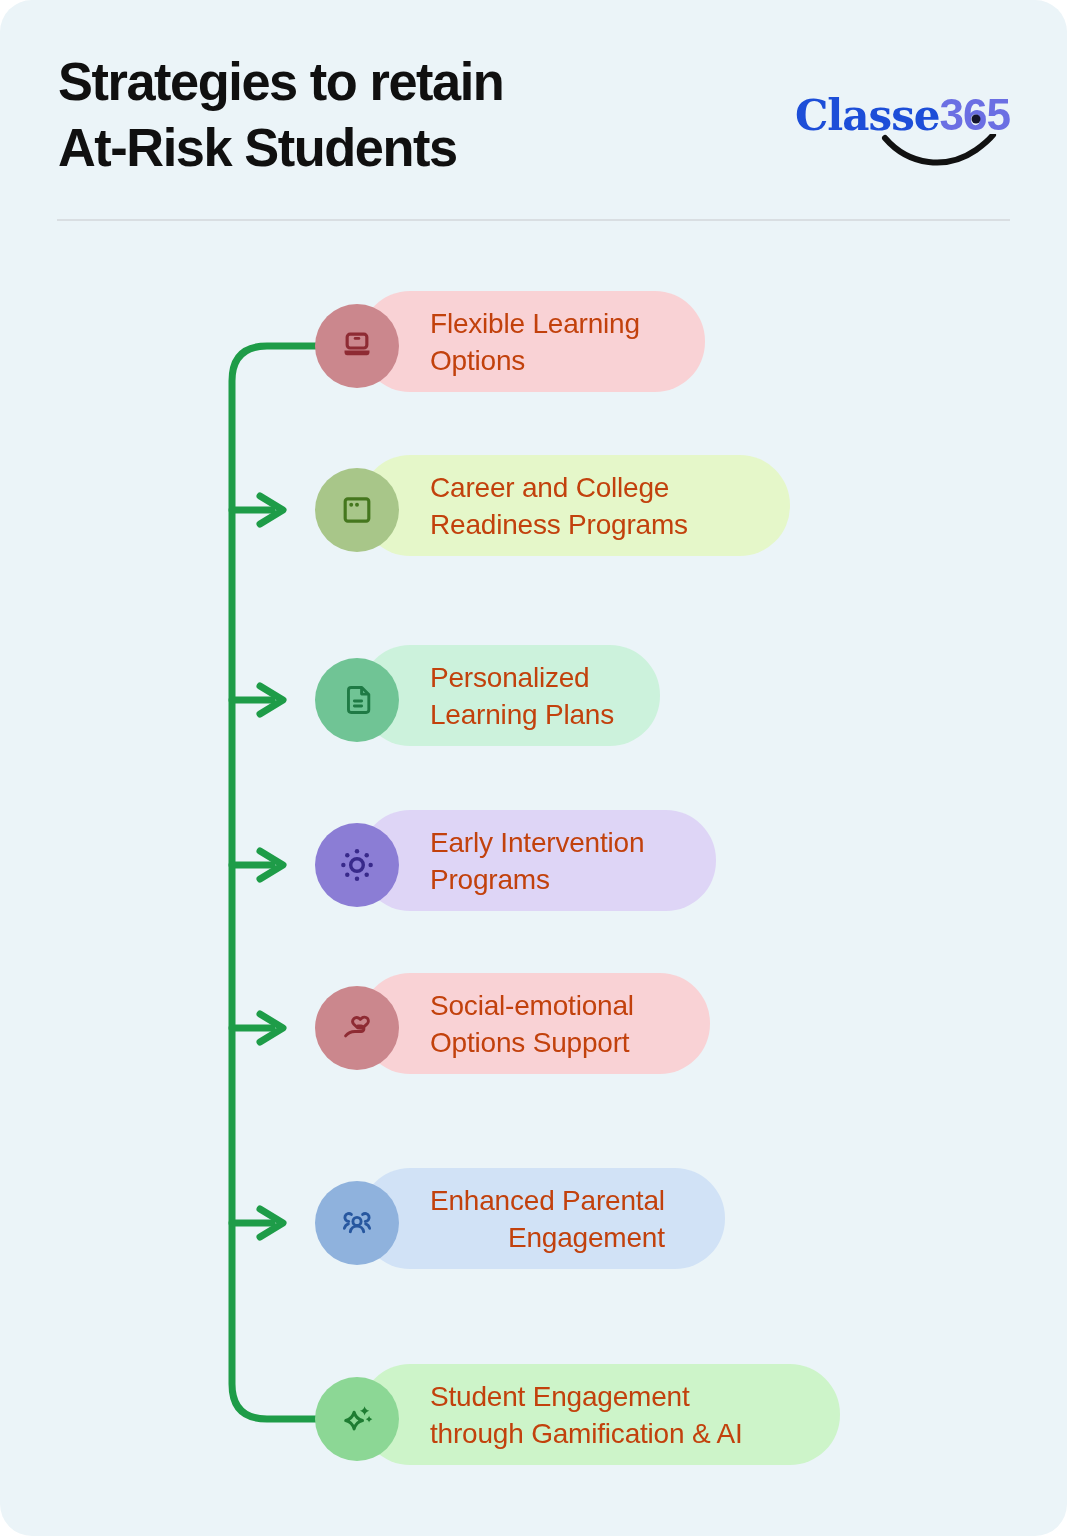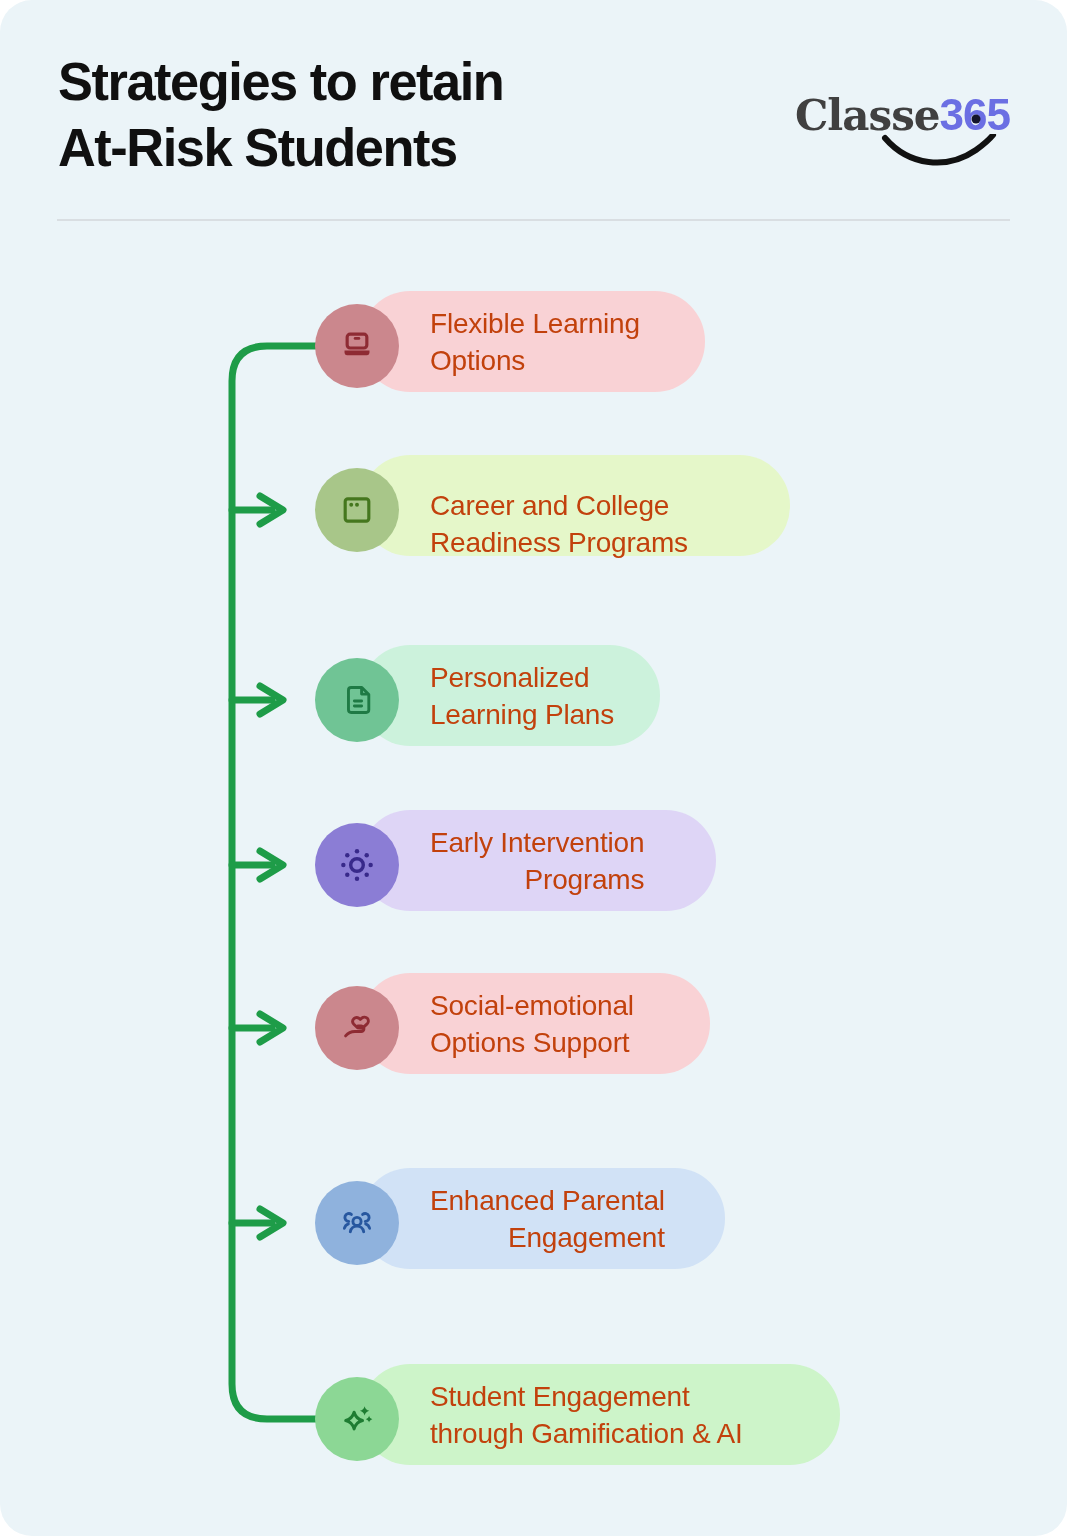--- a/index.html
+++ b/index.html
@@ -9,21 +9,21 @@
   }
   .title{
     position:absolute;left:58px;top:48px;
     font-size:54px;line-height:66px;font-weight:700;color:#101010;
     letter-spacing:-1.5px;white-space:pre-line;
     transform:scaleX(.97);transform-origin:left top;
   }
   .divider{position:absolute;left:57px;top:219px;width:953px;height:2px;background:#d9dee2;}
   .logo{position:absolute;top:90px;right:57px;height:80px;}
   .logo-row{display:flex;align-items:baseline;}
-  .logo-word{font-family:"DejaVu Serif","Liberation Serif",serif;font-weight:700;font-size:42px;color:#404040;letter-spacing:-1px;}
+  .logo-word{font-family:"DejaVu Serif","Liberation Serif",serif;font-weight:700;font-size:42px;color:#1d4ed8;letter-spacing:-1px;}
   .logo-digits{font-weight:700;font-size:44px;letter-spacing:-1px;}
   .logo-digit6{position:relative;display:inline-block;}
   .logo-digit6 .dot{position:absolute;left:54%;top:58%;width:9px;height:9px;border-radius:50%;background:#14142b;transform:translate(-50%,-50%);}
   .logo-smile{position:absolute;left:86px;top:44px;}
   .connector-svg{position:absolute;left:0;top:0;z-index:1;}
   .pill{position:absolute;height:101px;border-radius:50px;z-index:0;}
   .badge{
     position:absolute;width:84px;height:84px;border-radius:50%;z-index:2;
     display:flex;align-items:center;justify-content:center;
   }
@@ -84,21 +84,21 @@
 
     <div>
       <div class="pill" style="left: 360px; top: 455px; width: 430px; background: rgb(229, 247, 201);"></div>
       <div class="badge" style="left: 315px; top: 468px; background: rgb(168, 198, 137); color: rgb(69, 119, 30);">
           <svg viewBox="0 0 32 32">
             <rect x="7" y="7.5" width="18" height="17" rx="2" fill="none" stroke="currentColor" stroke-width="2.4"></rect>
             <circle cx="11.6" cy="12" r="1.5" fill="currentColor"></circle>
             <circle cx="16" cy="12" r="1.5" fill="currentColor"></circle>
           </svg>
         </div>
-      <div class="label" style="left: 430px; top: 455px; height: 101px; width: 338px; margin-top: 18px;">Career and College
+      <div class="label" style="left: 430px; top: 455px; height: 101px; width: 338px;">Career and College
 Readiness Programs</div>
     </div>
 
     <div>
       <div class="pill" style="left: 360px; top: 645px; width: 300px; background: rgb(204, 242, 220);"></div>
       <div class="badge" style="left: 315px; top: 658px; background: rgb(112, 196, 149); color: rgb(31, 122, 69);">
           <svg viewBox="0 0 32 32">
             <path d="M11.5 6.5 h8.2 l5.3 5.3 V23.5 a2 2 0 0 1 -2 2 h-11.5 a2 2 0 0 1 -2 -2 V8.5 a2 2 0 0 1 2 -2 z" fill="none" stroke="currentColor" stroke-width="2.2" stroke-linejoin="round"></path>
             <path d="M19.5 6.8 v4.7 h5" fill="none" stroke="currentColor" stroke-width="2.2" stroke-linejoin="round"></path>
             <line x1="14" y1="16.8" x2="19.5" y2="16.8" stroke="currentColor" stroke-width="2.2" stroke-linecap="round"></line>
@@ -119,21 +119,21 @@
               <circle cx="23.4" cy="8.6" r="1.7"></circle>
               <circle cx="26.4" cy="16" r="1.7"></circle>
               <circle cx="23.4" cy="23.4" r="1.7"></circle>
               <circle cx="16" cy="26.4" r="1.7"></circle>
               <circle cx="8.6" cy="23.4" r="1.7"></circle>
               <circle cx="5.6" cy="16" r="1.7"></circle>
               <circle cx="8.6" cy="8.6" r="1.7"></circle>
             </g>
           </svg>
         </div>
-      <div class="label" style="left: 430px; top: 810px; height: 101px; width: 264px; text-align: right;">Early Intervention
+      <div class="label" style="left: 430px; top: 810px; height: 101px; width: 264px;">Early Intervention
 Programs</div>
     </div>
 
     <div>
       <div class="pill" style="left: 360px; top: 973px; width: 350px; background: rgb(249, 210, 213);"></div>
       <div class="badge" style="left: 315px; top: 986px; background: rgb(203, 135, 141); color: rgb(142, 43, 51);">
           <svg viewBox="0 0 32 32" fill="none" stroke="currentColor" stroke-width="2.2" stroke-linecap="round" stroke-linejoin="round">
             <path d="M16.4 15.8 l-3-2.9 a3 3 0 0 1 4.1-4.3 l1 .9 1.1-1 a3 3 0 0 1 4.1 4.4 l-3.7 3.4 z"></path>
             <path d="M7.3 22 c2-2.4 4.4-3.3 7.1-3.3 h4.7 a2.1 2.1 0 0 0 .2-4.2 h-2.5"></path>
           </svg>

